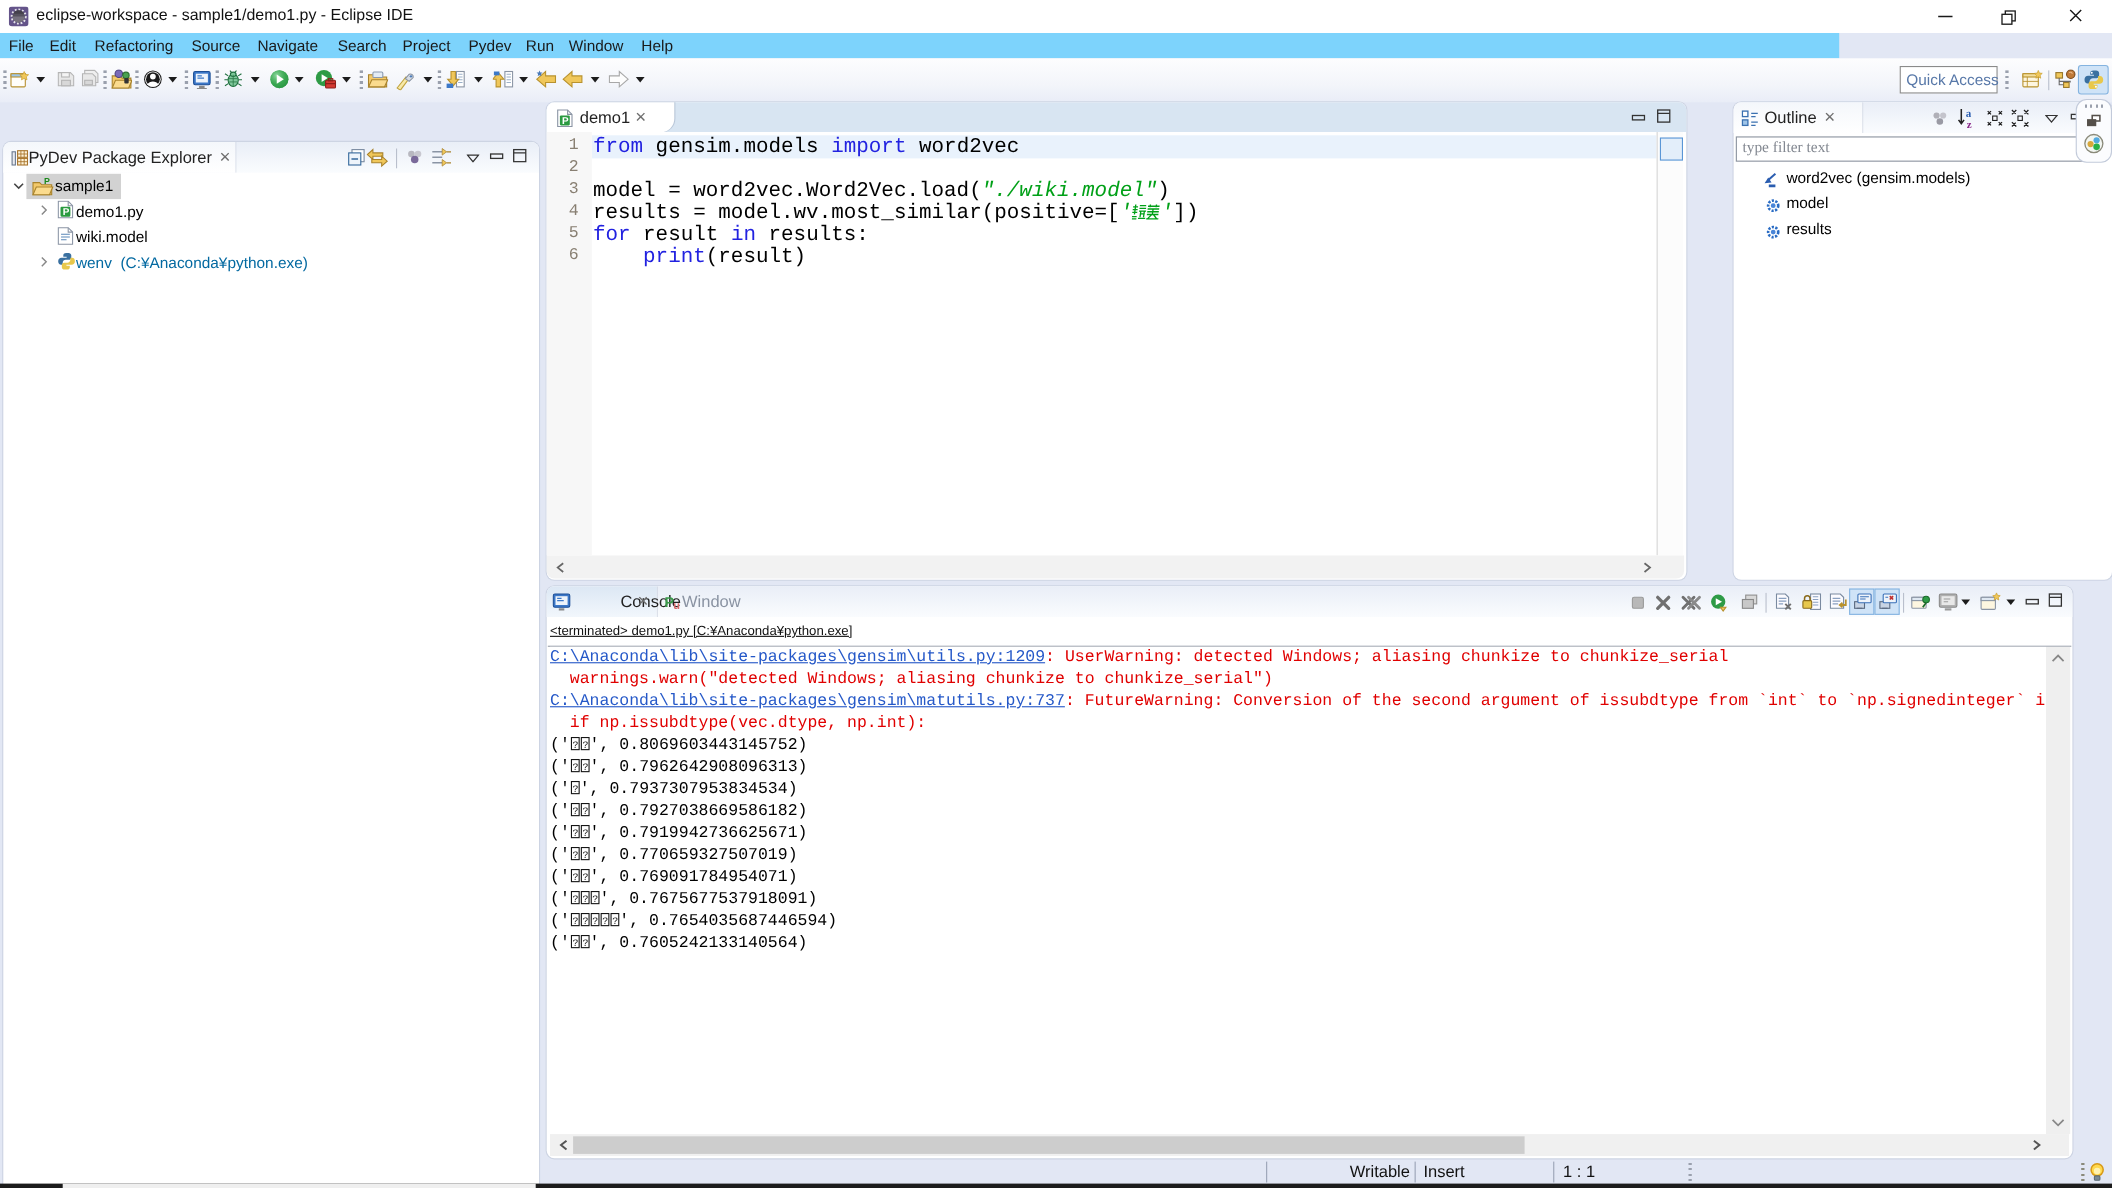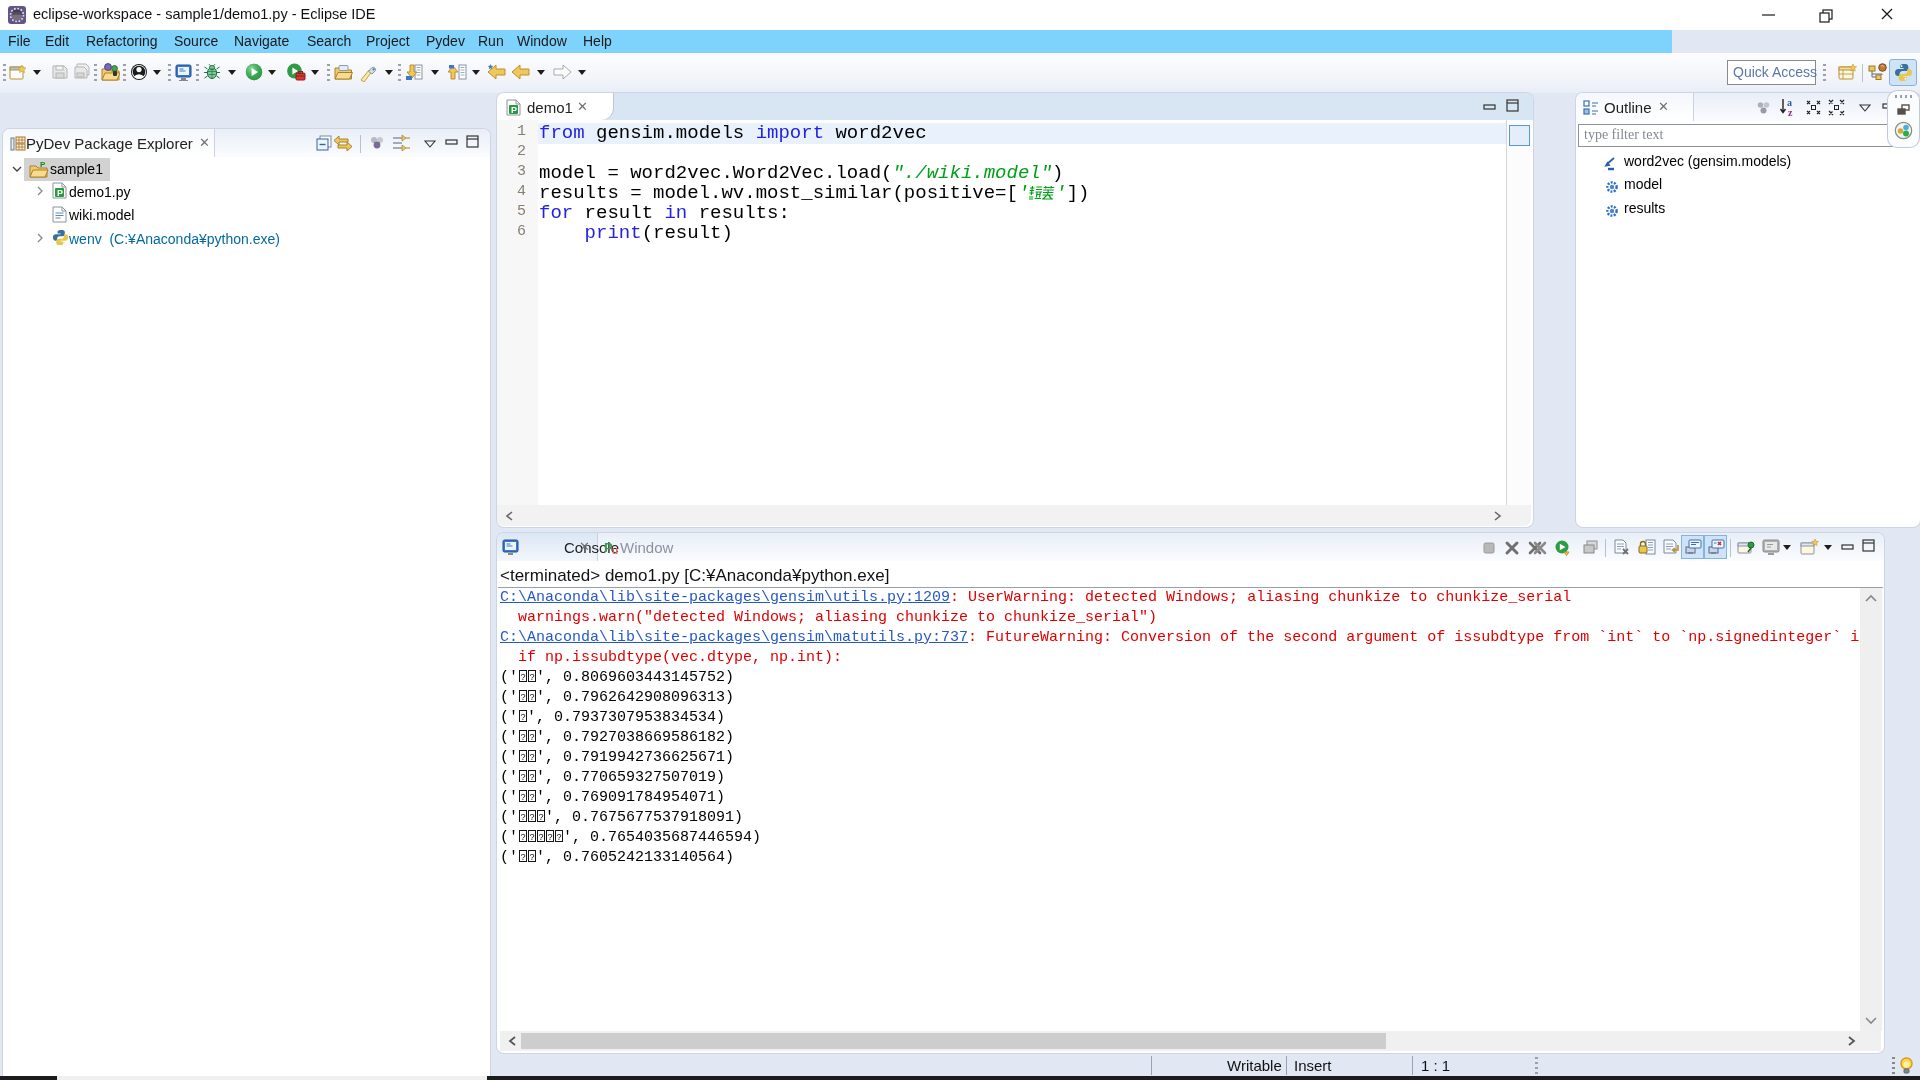--- a/index.html
+++ b/index.html
@@ -32,21 +32,21 @@
 #gutter { left:0; top:0; width:41px; height:385px; background:#f7f7f7; }
 .ln { position:absolute; right:12px; font-size:15px; color:#887f72; font-family:"Liberation Mono",monospace; }
 #code { position:absolute; left:42px; top:3px; font-family:"Liberation Mono",monospace;
   font-size:19px; line-height:20px; white-space:pre; color:#000; }
 .kw { color:#2222e0; }
 .str { color:#00a017; font-style:italic; }
 #curline { left:41px; top:3px; width:968px; height:21px; background:#e9f2fc; }
 #overview { left:1009px; top:0; width:24px; height:385px; background:#fcfcfc; border-left:1px solid #d6d6d6; }
 #ovbox { left:2px; top:5px; width:21px; height:21px; background:#e3eefa; border:1px solid #5a96d6; }
 #edhsb { left:0; top:412px; width:1034px; height:21px; background:#f2f2f2; border-radius:0 0 7px 7px; }
-#termline { position:absolute; left:3px; top:33px; font-size:17px; color:#111; }
+#termline { position:absolute; left:3px; top:33px; font-size:12px; color:#111;text-decoration:underline; }
 #cnsep { left:1px; top:54px; width:1385px; height:1px; background:#9aa0ab; }
 #cntext { position:absolute; left:3px; top:55px; width:1360px; height:443px; overflow:hidden; background:#fff; }
 #cnpre { position:absolute; left:0px; top:0px; font-family:"Liberation Mono",monospace; font-size:15px; line-height:20px; white-space:pre; }
 .red { color:#e00000; }
 .lnk { color:#2558c8; text-decoration:underline; }
 #cnvsb { left:1363px; top:55px; width:22px; height:443px; background:#efefef; }
 #cnhsb { left:3px; top:498px; width:1381px; height:20px; background:#f0f0f0; }
 #cnthumb { left:21px; top:2px; width:865px; height:16px; background:#cdcdcd; }
 
 #statusbar { left:0; top:1055px; width:1920px; height:21px; }

